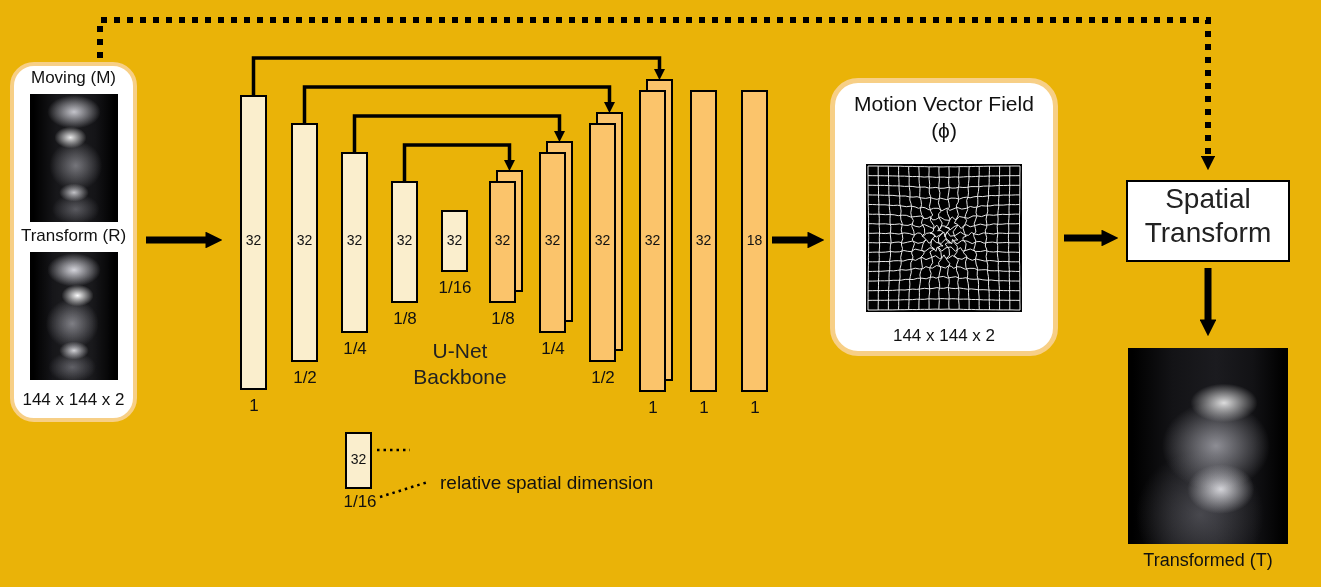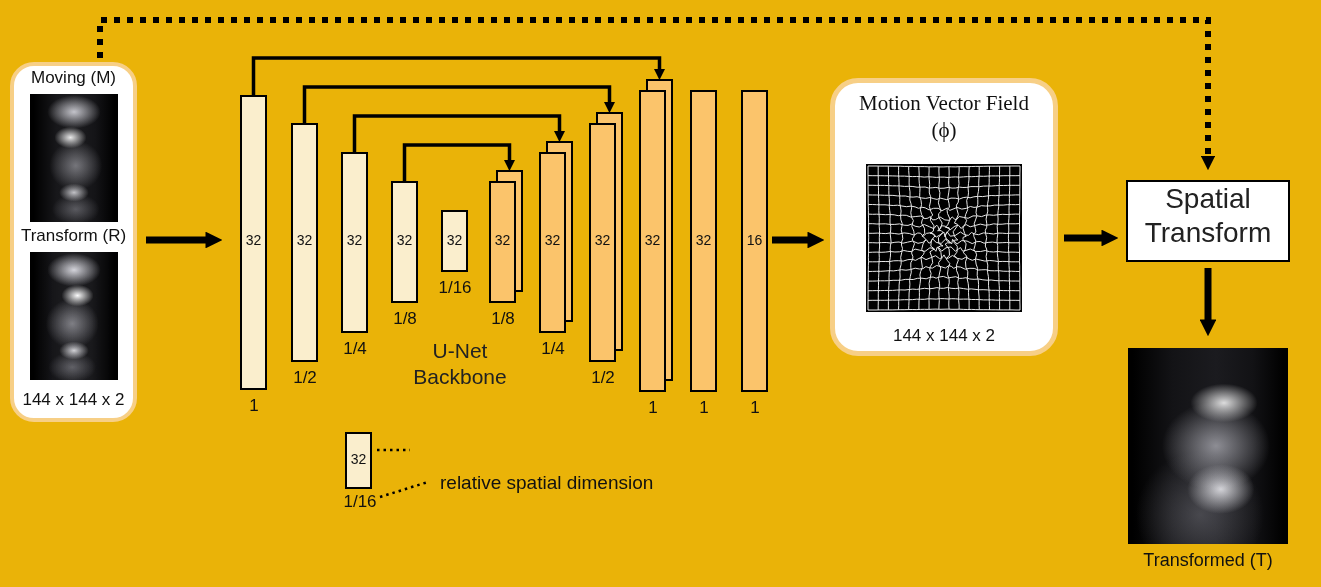--- a/index.html
+++ b/index.html
@@ -62,21 +62,21 @@
     white-space: pre-line; color: #222;
   }
 
   
   #legend-bar { left: 345px; top: 432px; height: 57px; }
   #legend-num { position: absolute; left: 345px; top: 451px; width: 27px; text-align: center; font-size: 14px; z-index: 3; }
   #legend-scale { position: absolute; left: 333px; top: 492px; width: 54px; text-align: center; font-size: 17px; }
   .legend-text { position: absolute; font-size: 19px; color: #111; white-space: nowrap; }
 
   
-  #mvf-title { position: absolute; left: 854px; top: 90px; width: 180px; text-align: center; font-size: 21px; line-height: 1.3; font-family: Liberation Serif, serif; }
+  #mvf-title { position: absolute; left: 854px; top: 90px; width: 180px; text-align: center; font-size: 21px; line-height: 1.3; }
   #warp-wrap { position: absolute; left: 866px; top: 164px; width: 156px; height: 148px; background: #000; }
 
   
   #st-box {
     position: absolute; left: 1126px; top: 180px; width: 164px; height: 82px;
     border: 2.5px solid #000; background: #fff;
     display: flex; justify-content: center;
     text-align: center; font-size: 28px; line-height: 1.2; color: #222;
   }
 
@@ -114,21 +114,21 @@
   <span class="bar-num" style="left:240px">32</span>
   <span class="bar-num" style="left:291px">32</span>
   <span class="bar-num" style="left:341px">32</span>
   <span class="bar-num" style="left:391px">32</span>
   <span class="bar-num" style="left:441px">32</span>
   <span class="bar-num" style="left:489px">32</span>
   <span class="bar-num" style="left:539px">32</span>
   <span class="bar-num" style="left:589px">32</span>
   <span class="bar-num" style="left:639px">32</span>
   <span class="bar-num" style="left:690px">32</span>
-  <span class="bar-num" style="left:741px">16</span>
+  <span class="bar-num" style="left:741px">18</span>
 
   <span class="bar-scale" style="left:227px;top:396px">1</span>
   <span class="bar-scale" style="left:278px;top:368px">1/2</span>
   <span class="bar-scale" style="left:328px;top:339px">1/4</span>
   <span class="bar-scale" style="left:378px;top:309px">1/8</span>
   <span class="bar-scale" style="left:428px;top:278px">1/16</span>
   <span class="bar-scale" style="left:476px;top:309px">1/8</span>
   <span class="bar-scale" style="left:526px;top:339px">1/4</span>
   <span class="bar-scale" style="left:576px;top:368px">1/2</span>
   <span class="bar-scale" style="left:626px;top:398px">1</span>

